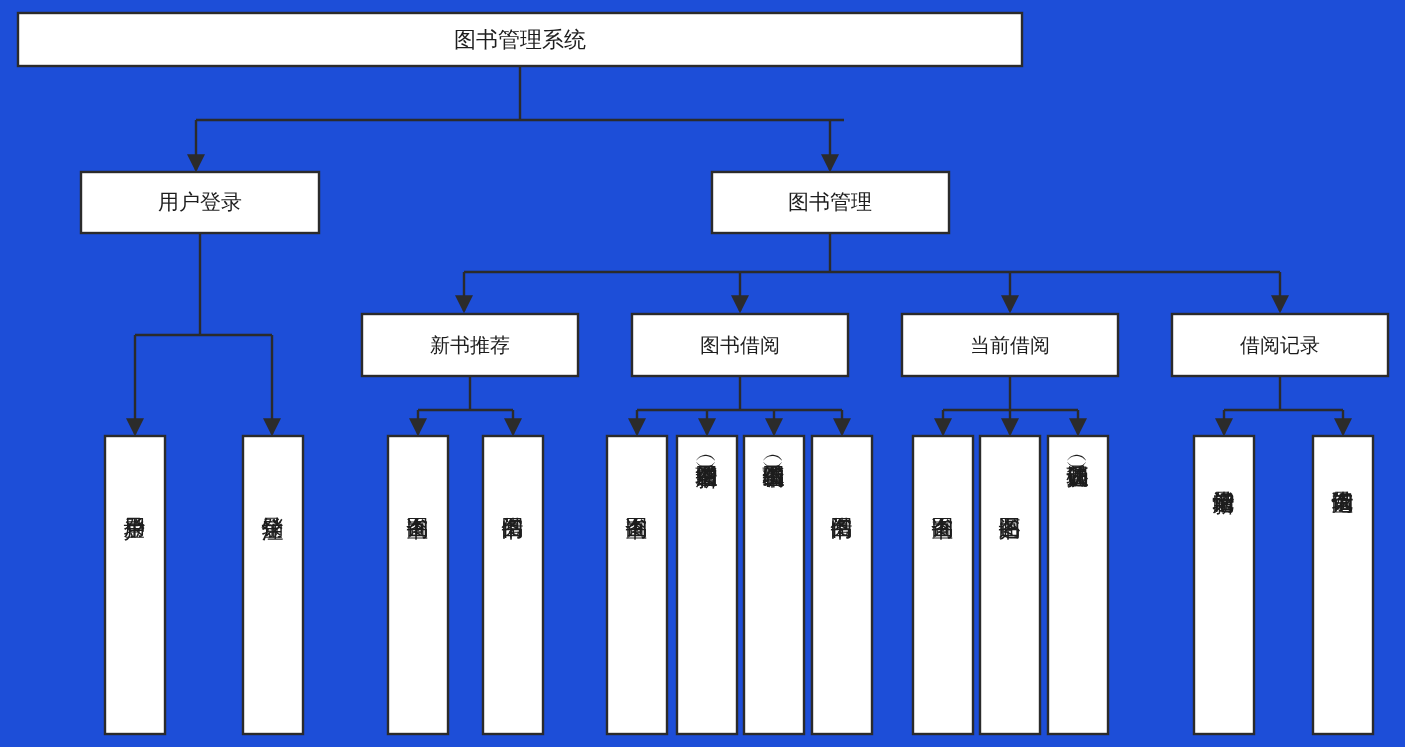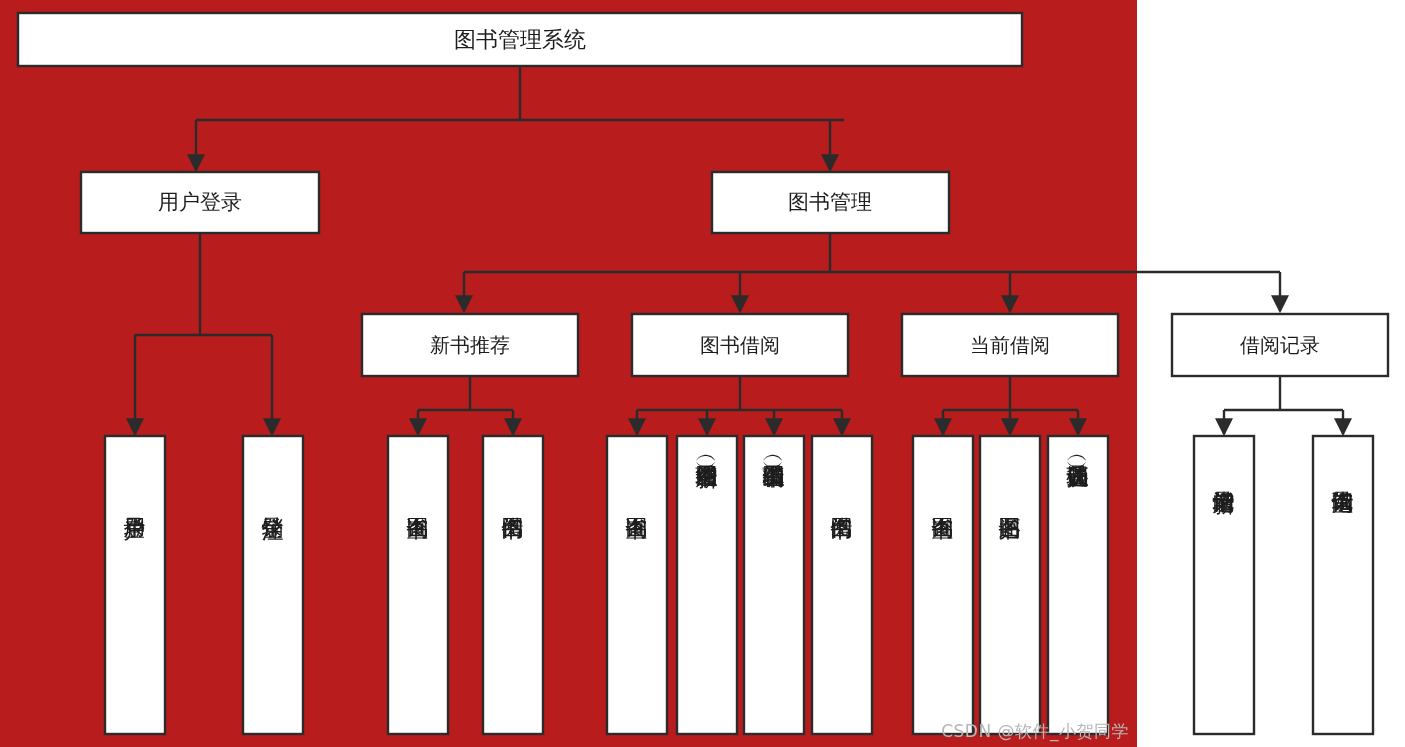--- a/index.html
+++ b/index.html
@@ -8,23 +8,23 @@
     background: #ffffff;
   }
   body {
     width: 1405px;
     height: 747px;
     font-family: "DejaVu Sans", "Liberation Sans", sans-serif;
     overflow: hidden;
   }
   #diagram-root {
     position: relative;
-    width: 1137px;
+    width: 1405px;
     height: 747px;
-    background: #b91c1c;
+    background: #1d4ed8;
   }
   svg.diagram {
     position: absolute;
     left: 0;
     top: 0;
     width: 1405px;
     height: 747px;
     display: block;
   }
   .node-box {
@@ -231,15 +231,14 @@
       <text class="leaf-label" x="1224" y="474" style="writing-mode:vertical-rl; text-orientation:upright;">新增借阅记录</text>
     </g>
 
     <g>
       <rect class="node-box" x="1313" y="436" width="60" height="298"></rect>
       <text class="leaf-label" x="1343" y="474" style="writing-mode:vertical-rl; text-orientation:upright;">查询借阅记录</text>
     </g>
 
   </svg>
 
-  <div class="watermark">CSDN @软件_小贺同学</div>
 
 </div>
 
 </body></html>

